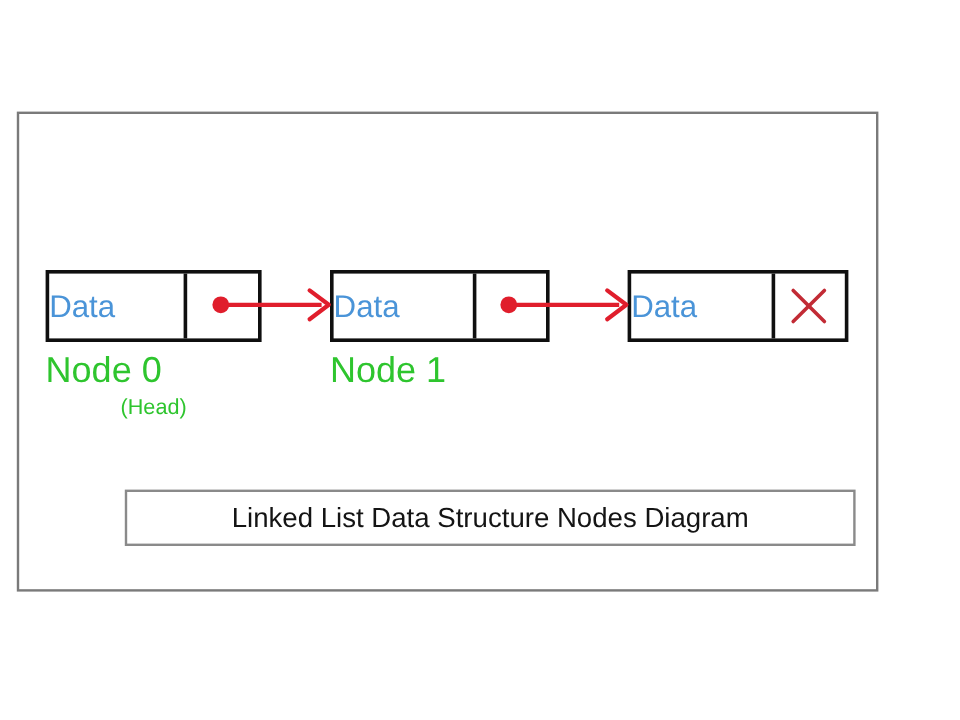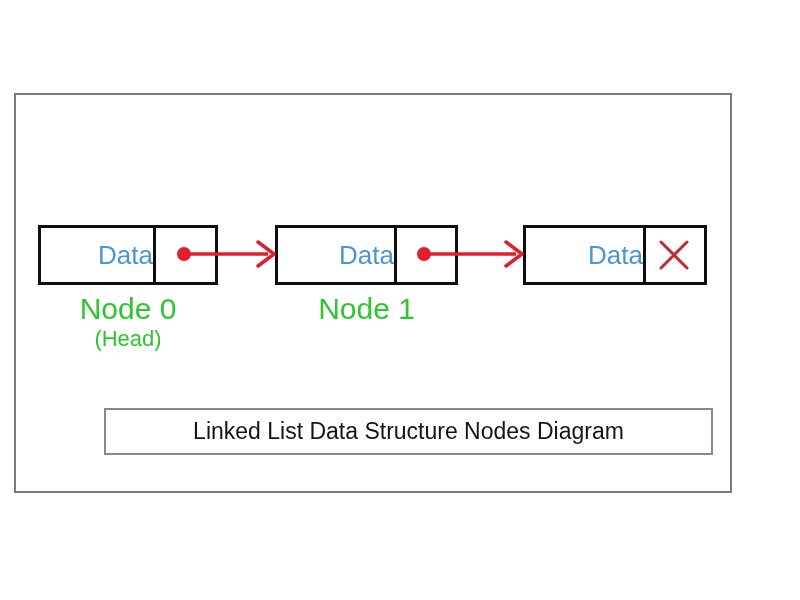--- a/index.html
+++ b/index.html
@@ -24,53 +24,52 @@
     top: 225px;
     height: 60px;
     display: flex;
     box-sizing: border-box;
     border: 3px solid #0f0f0f;
     background: #ffffff;
   }
   .node .data-cell {
     display: flex;
     align-items: center;
-    justify-content: flex-end;
+    justify-content: flex-start;
     color: #4a94d8;
     font-size: 26px;
     border-right: 3px solid #0f0f0f;
     box-sizing: border-box;
     height: 100%;
   }
   .node .pointer-cell { flex: 1; }
   .node0 { left: 38px;  width: 180px; }
   .node0 .data-cell { width: 115px; }
   .node1 { left: 275px; width: 183px; }
   .node1 .data-cell { width: 119px; }
   .node2 { left: 523px; width: 184px; }
   .node2 .data-cell { width: 120px; }
 
   .node-label {
     position: absolute;
     top: 293px;
-    text-align: center;
     color: #2ec52e;
     font-size: 30px;
     line-height: 32px;
   }
   .label0 { left: 38px;  width: 180px; }
   .label1 { left: 275px; width: 183px; }
   .label2 { left: 523px; width: 184px; }
   .sublabel0 {
     position: absolute;
     top: 327px;
     left: 38px; width: 180px;
     text-align: center;
     color: #2ec52e;
-    font-size: 22px;
+    font-size: 18px;
     line-height: 24px;
   }
   .caption-box {
     position: absolute;
     left: 58px; top: 408px;
     width: 609px; height: 47px;
     border: 2px solid #8a8a8a;
     box-sizing: border-box;
     display: flex;
     align-items: center;

